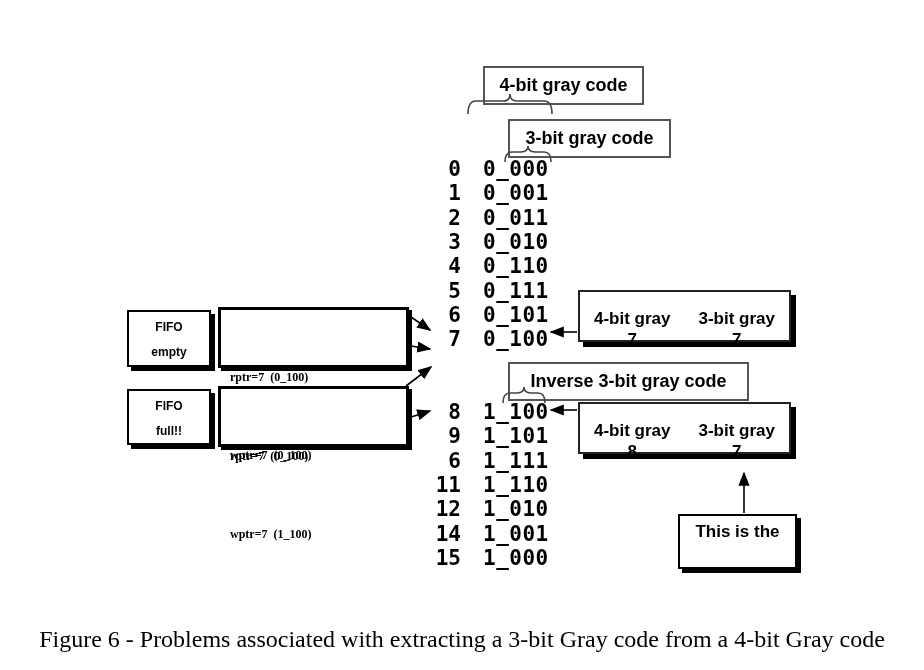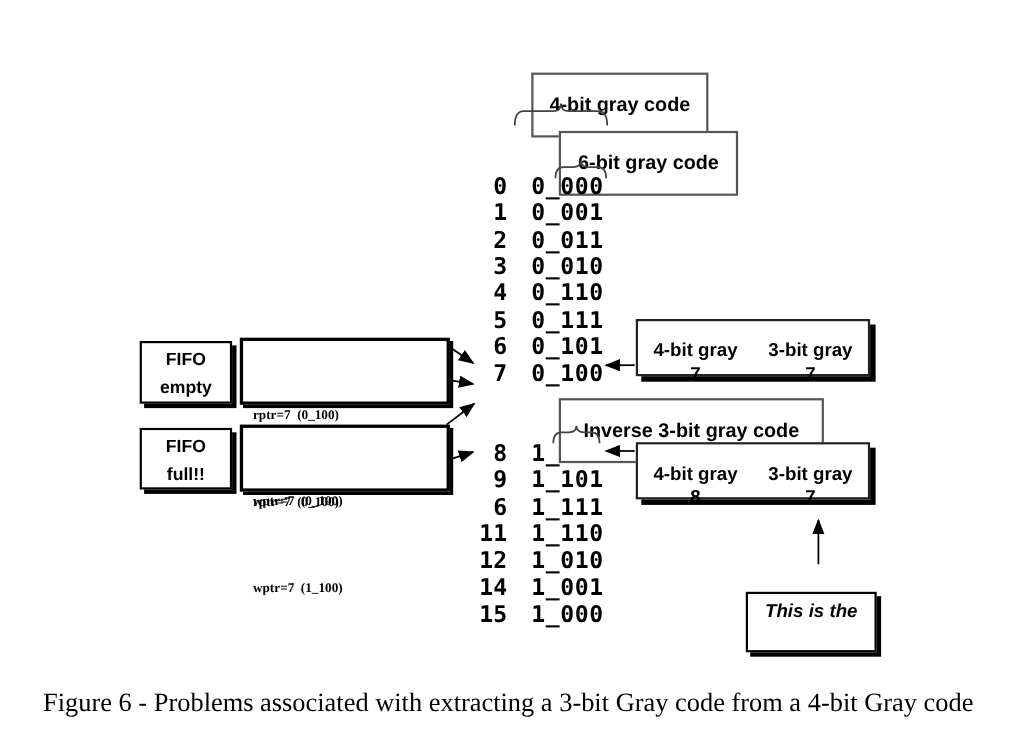--- a/index.html
+++ b/index.html
@@ -5,30 +5,30 @@
   html,body{margin:0;padding:0;background:#ffffff;}
   #canvas{
     position:relative;width:924px;height:670px;background:#ffffff;
     font-family:"Liberation Sans",sans-serif;color:#000;overflow:hidden;
   }
   .abs{position:absolute;}
   
   .labelbox{
     border:2px solid #555;background:#fff;
     font-weight:bold;font-size:18px;line-height:23px;
-    text-align:center;white-space:nowrap;padding:16px 4px;
+    text-align:center;white-space:nowrap;padding:6px 4px;
     box-sizing:border-box;
   }
   
   .shadowbox{
     border:2px solid #000;background:#fff;box-sizing:border-box;
     box-shadow:4px 4px 0 #000;
   }
   .fifobox{
-    width:84px;font-weight:bold;font-size:16px;line-height:25px;
+    width:84px;font-weight:bold;font-size:12px;line-height:25px;
     text-align:center;padding-top:3px;
   }
   .ptrbox{
     width:191px;border-width:3px;box-shadow:3px 3px 0 #000;
     font-family:Liberation Serif, serif;
     font-weight:bold;font-size:12px;line-height:26px;
     padding:2px 0 2px 9px;white-space:pre;
   }
   .resultbox{
     width:213px;height:52px;box-shadow:5px 5px 0 #000;border-color:#222;
@@ -51,21 +51,21 @@
   }
   svg.overlay{position:absolute;left:0;top:0;pointer-events:none;}
 </style>
 </head>
 <body>
 
 <div id="canvas">
 
   <div class="abs labelbox" style="left:483px;top:66px;width:161px;">4-bit gray code</div>
 
-  <div class="abs labelbox" style="left:508px;top:119px;width:163px;">6-bit gray code</div>
+  <div class="abs labelbox" style="left:508px;top:119px;width:163px;">3-bit gray code</div>
 
   <div class="abs codecol" style="top:157px;">
       <div class="crow">
         <span class="idx">0</span>
         <span class="code">0_000</span>
       </div>
       <div class="crow">
         <span class="idx">1</span>
         <span class="code">0_001</span>
       </div>
@@ -161,21 +161,21 @@
     <div class="col">
       <div>4-bit gray</div>
       <div>8</div>
     </div>
     <div class="col">
       <div>3-bit gray</div>
       <div>7</div>
     </div>
   </div>
 
-  <div class="abs shadowbox problembox" style="left:678px;top:538px;font-style:italic;">
+  <div class="abs shadowbox problembox" style="left:678px;top:514px;">
     <div>This is the</div>
   </div>
 
   <svg class="overlay" width="924" height="670" viewBox="0 0 924 670">
     <defs>
       <marker id="ah" markerWidth="9" markerHeight="7" refX="8" refY="3.5" orient="auto" markerUnits="strokeWidth">
         <polygon points="0 0, 9 3.5, 0 7" fill="#000"></polygon>
       </marker>
     </defs>
 

